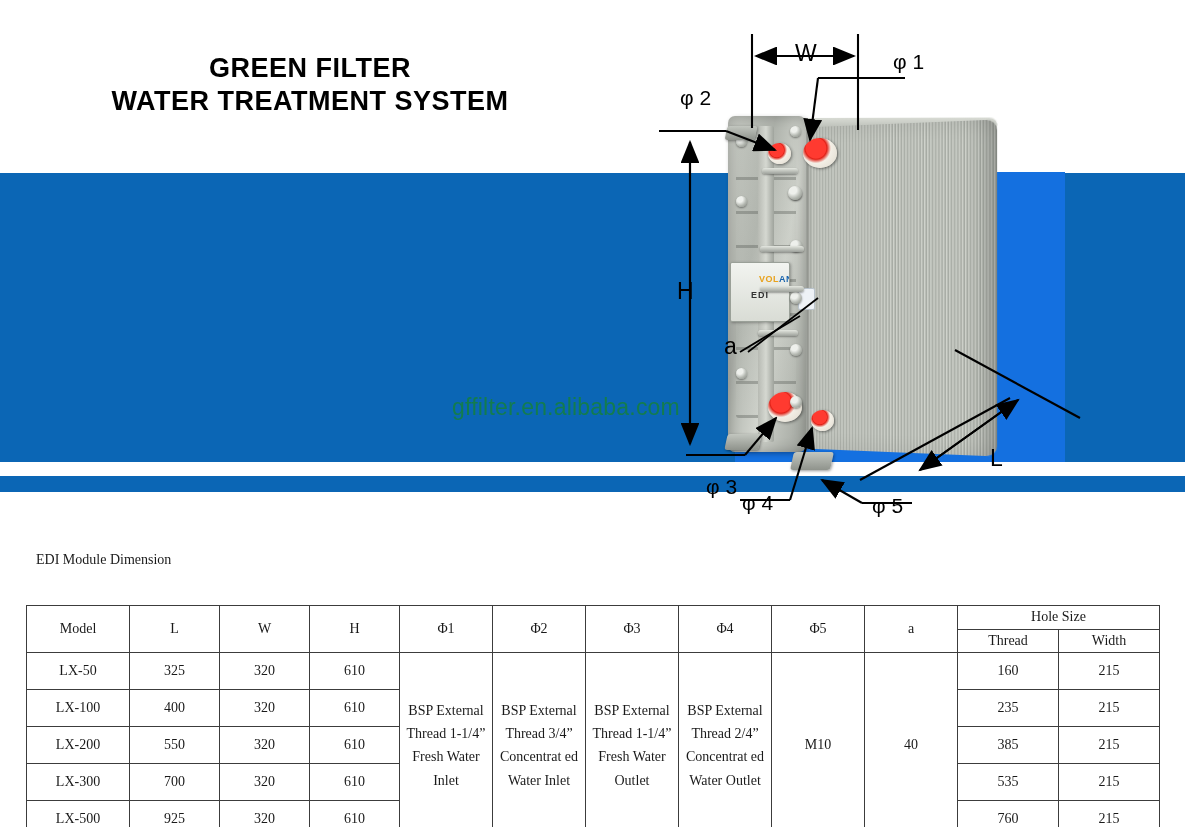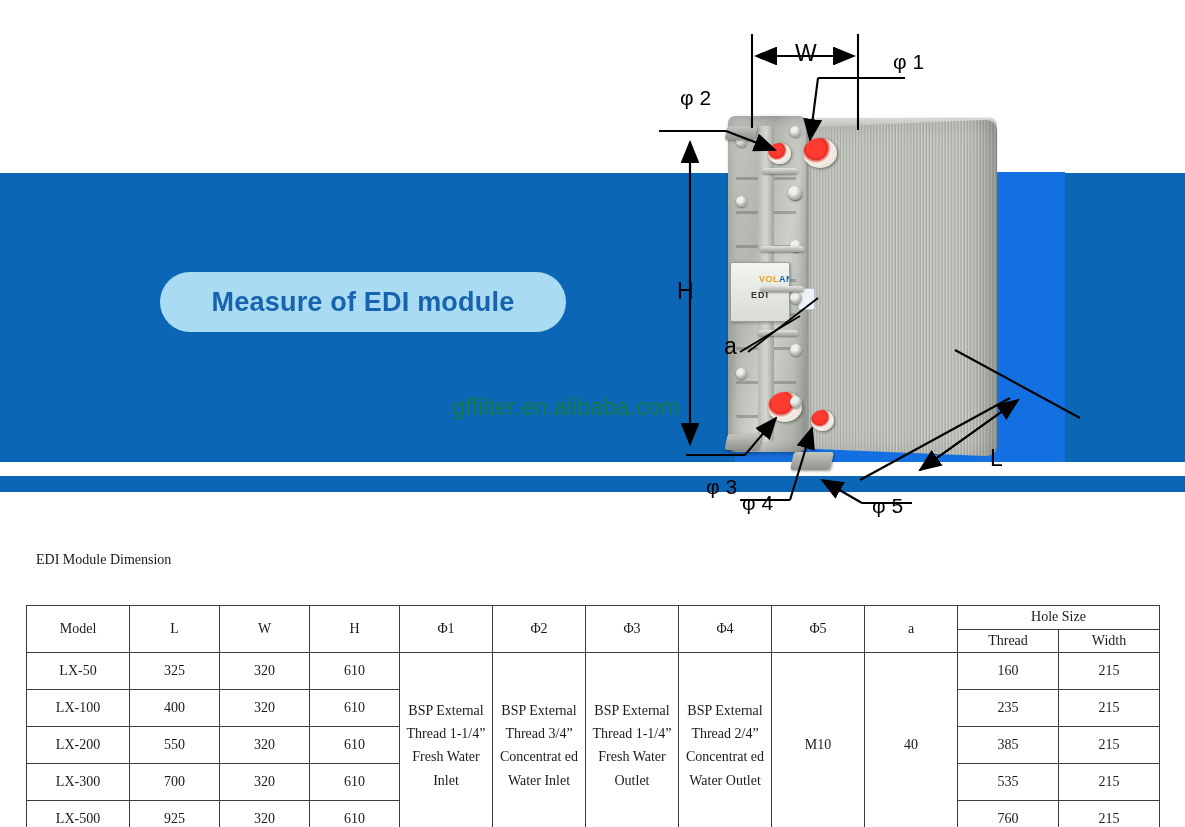--- a/index.html
+++ b/index.html
@@ -200,24 +200,25 @@
   .phi-cell { font-size:14px; line-height:1.66; }
 </style>
 </head>
 <body>
 
 <div id="hero">
 
   <div class="band-main"></div>
   <div class="band-thin"></div>
 
-
-  <div id="pill">
-    <span>Measure of EDI module</span>
+  <div id="title-block">
+    <div class="t1">GREEN FILTER</div>
+    <div class="t2">WATER TREATMENT SYSTEM</div>
   </div>
+
 
   <div id="watermark">gffilter.en.alibaba.com</div>
 
   <div id="photo-zone">
     <div class="photo-backdrop"></div>
     <div class="photo-backdrop2"></div>
 
     <div class="mod mod-side-top"></div>
     <div class="mod mod-side"></div>
     <div class="mod mod-front"></div>

